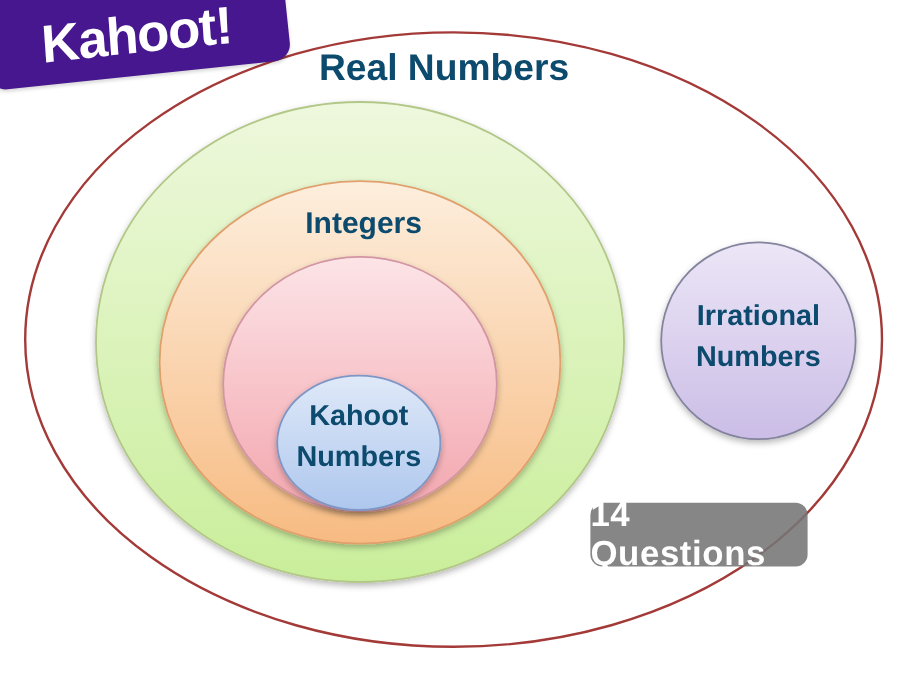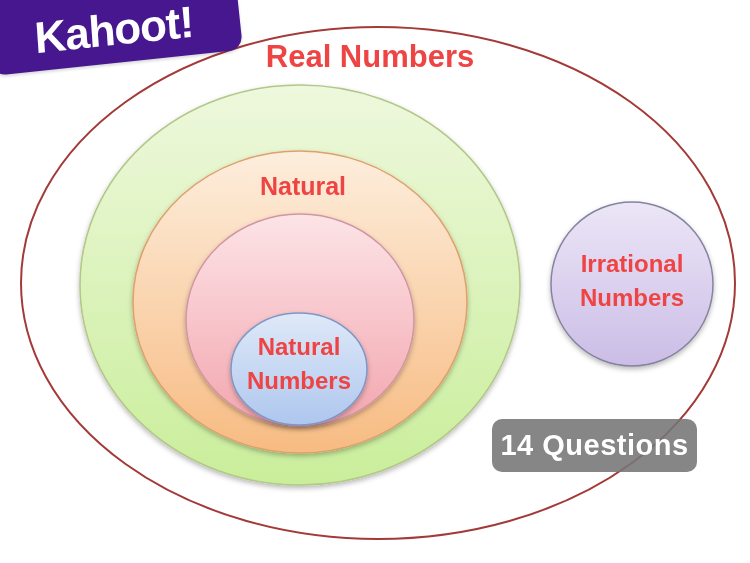--- a/index.html
+++ b/index.html
@@ -8,21 +8,21 @@
     width:750px;height:563px;
     background:#ffffff;
     overflow:hidden;
     font-family:"Liberation Sans", sans-serif;
   }
   .diagram-svg{position:absolute;left:0;top:0;width:750px;height:563px;}
   .label{
     position:absolute;
     transform:translate(-50%,-50%);
     text-align:center;
-    color:#ef4444;
+    color:#0c4a6e;
     font-weight:700;
     line-height:1.42;
     white-space:normal;
     user-select:none;
   }
   .label-real{left:370px;top:57px;font-size:31px;white-space:nowrap;}
   .label-rational{left:303px;top:128px;font-size:25px;white-space:nowrap;}
   .label-integers{left:303px;top:187px;font-size:25px;white-space:nowrap;}
   .label-whole{left:300px;top:261px;font-size:25px;width:160px;}
   .label-natural{left:299px;top:364px;font-size:24px;width:145px;}
@@ -44,21 +44,21 @@
   .logo-text{
     color:#ffffff;
     font-size:44px;
     font-weight:700;
     letter-spacing:-1px;
     transform:skewX(-2deg);
   }
   .badge{
     position:absolute;
     left:492px;top:419px;
-    width:205px;height:53px;
+    width:181px;height:53px;
     background:rgba(117,117,117,0.88);
     border-radius:10px;
     display:flex;
     align-items:center;
     justify-content:center;
   }
   .badge-text{
     color:#ffffff;
     font-size:29px;
     font-weight:700;
@@ -106,24 +106,24 @@
     <ellipse cx="300" cy="320" rx="114" ry="106" fill="url(#gPink)" stroke-width="1.5" filter="url(#softShadow)" stroke="#d295a3"></ellipse>
 
     <ellipse cx="299" cy="369" rx="68" ry="56" fill="url(#gBlue)" stroke-width="1.5" filter="url(#softShadow)" stroke="#8097c5"></ellipse>
 
     <ellipse cx="632" cy="284" rx="81" ry="82" fill="url(#gPurple)" stroke-width="1.5" filter="url(#softShadow)" stroke="#84849e"></ellipse>
   </svg>
 
   <div class="label label-real">Real Numbers</div>
 
 
-  <div class="label label-integers">Natural</div>
+  <div class="label label-integers">Integers</div>
 
 
-  <div class="label label-natural">Natural Numbers</div>
+  <div class="label label-natural">Kahoot Numbers</div>
 
   <div class="label label-irrational">Irrational Numbers</div>
 
   <div class="badge">
     <span class="badge-text">14 Questions</span>
   </div>
 
   <div class="logo">
     <span class="logo-text">Kahoot!</span>
   </div>

